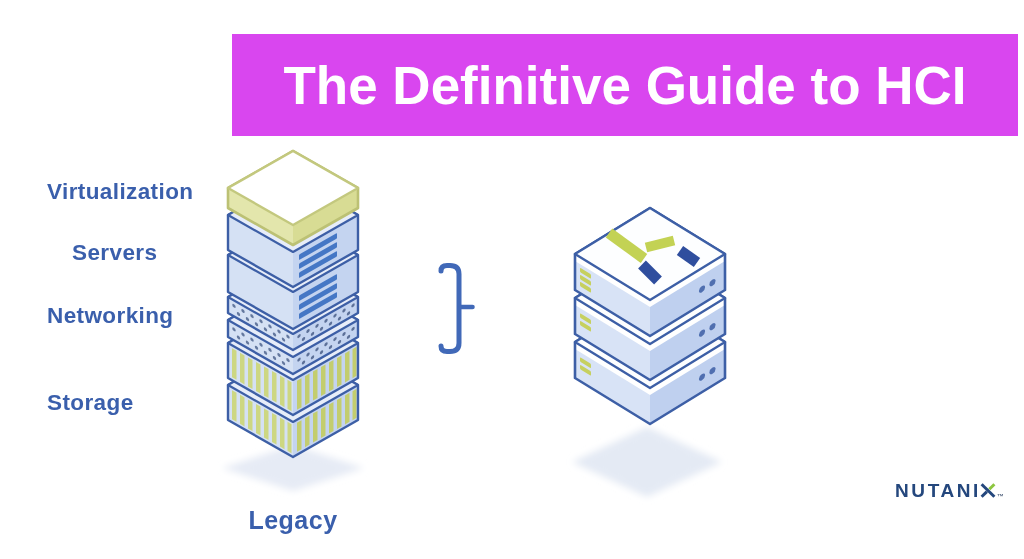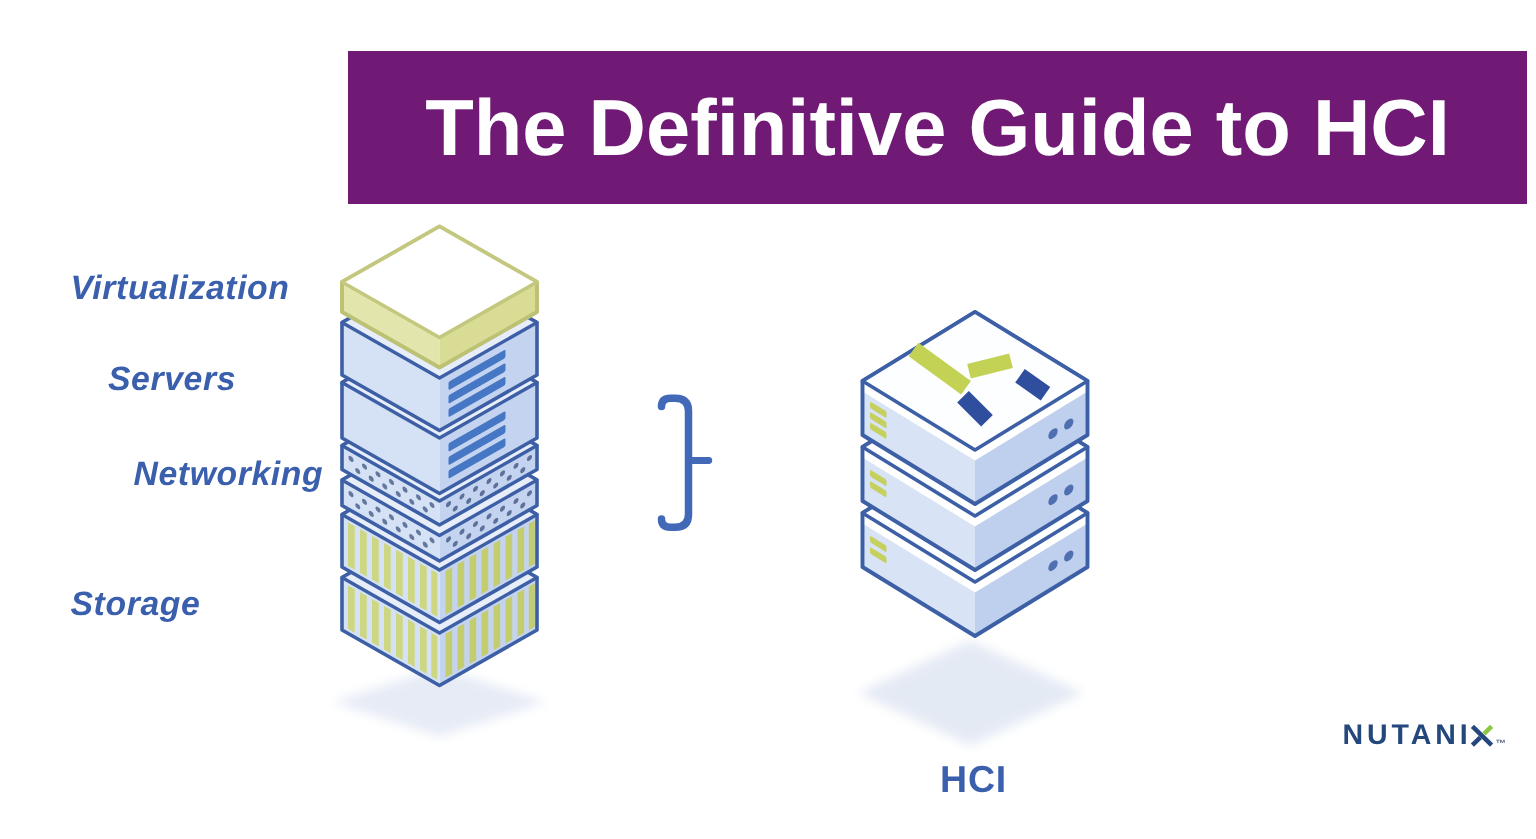--- a/index.html
+++ b/index.html
@@ -2,33 +2,33 @@
 <html><head>
 <meta charset="utf-8">
 <style>
   html,body{margin:0;padding:0;background:#ffffff;}
   #canvas{
     position:relative;width:1024px;height:559px;background:#ffffff;overflow:hidden;
     font-family:"Liberation Sans",sans-serif;
   }
   .banner{
     position:absolute;left:232px;top:34px;width:786px;height:102px;
-    background:#701a75;display:flex;align-items:center;justify-content:center;
+    background:#d946ef;display:flex;align-items:center;justify-content:center;
   }
   .banner-title{
     color:#ffffff;font-size:53px;font-weight:bold;letter-spacing:0px;
     margin:0;white-space:nowrap;
   }
   .layer-label{
     position:absolute;left:47px;color:#3A5FAC;font-size:22.5px;font-weight:bold;
-    letter-spacing:0.4px;white-space:nowrap;font-style:italic;
+    letter-spacing:0.4px;white-space:nowrap;
   }
   #label-virtualization{top:179px;}
   #label-servers{top:240px;margin-left:25px;}
-  #label-networking{top:303px;margin-left:42px;}
+  #label-networking{top:303px;}
   #label-storage{top:390px;}
   .stack-label{
     position:absolute;top:506px;color:#3A5FAC;font-size:25px;font-weight:bold;
     text-align:center;letter-spacing:0.5px;
   }
   #legacy-label{left:230px;width:126px;}
   #hci-label{left:588px;width:122px;}
   #diagram-svg{position:absolute;left:0;top:0;}
   .brand{
     position:absolute;top:481px;right:20px;height:22px;
@@ -335,21 +335,21 @@
         <g stroke-linecap="butt">
           <line x1="609" y1="233" x2="644" y2="258.5" stroke="#C3D254" stroke-width="11"></line>
           <line x1="646" y1="247.5" x2="674" y2="240.5" stroke="#C3D254" stroke-width="10"></line>
           <line x1="680" y1="250.5" x2="697" y2="262.5" stroke="#2F4E9E" stroke-width="11"></line>
           <line x1="642" y1="264.5" x2="658" y2="280.5" stroke="#2F4E9E" stroke-width="11"></line>
         </g>
       </g>
     </g>
   </svg>
 
-  <div class="stack-label" id="hci-label">HCI</div>
+  <div class="stack-label" id="legacy-label">Legacy</div>
 
   <div class="brand">
     <span class="brand-text">NUTANI</span>
     <svg class="brand-x" width="16" height="15" viewBox="0 0 16 15">
       <line x1="1.6" y1="1.2" x2="14.4" y2="13.8" stroke="#24477D" stroke-width="3"></line>
       <line x1="1.6" y1="13.8" x2="6.9" y2="8.6" stroke="#24477D" stroke-width="3"></line>
       <line x1="9.3" y1="6.2" x2="14.4" y2="1.2" stroke="#8DC63F" stroke-width="3"></line>
     </svg>
     <span class="brand-tm">™</span>
   </div>

